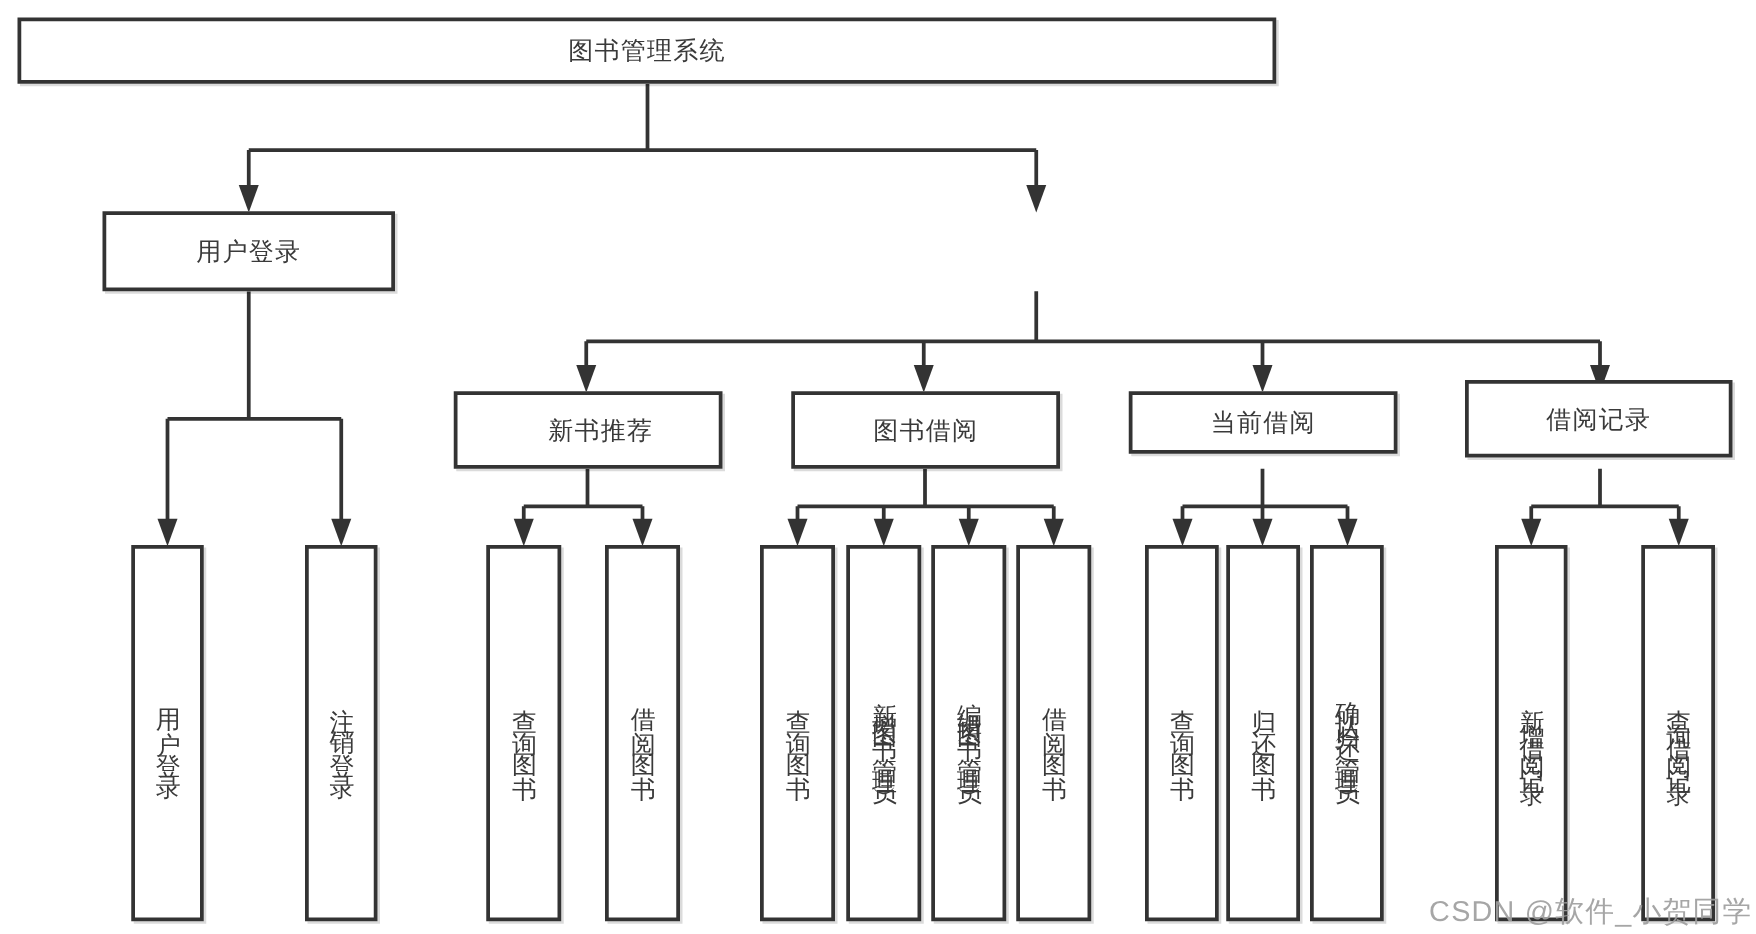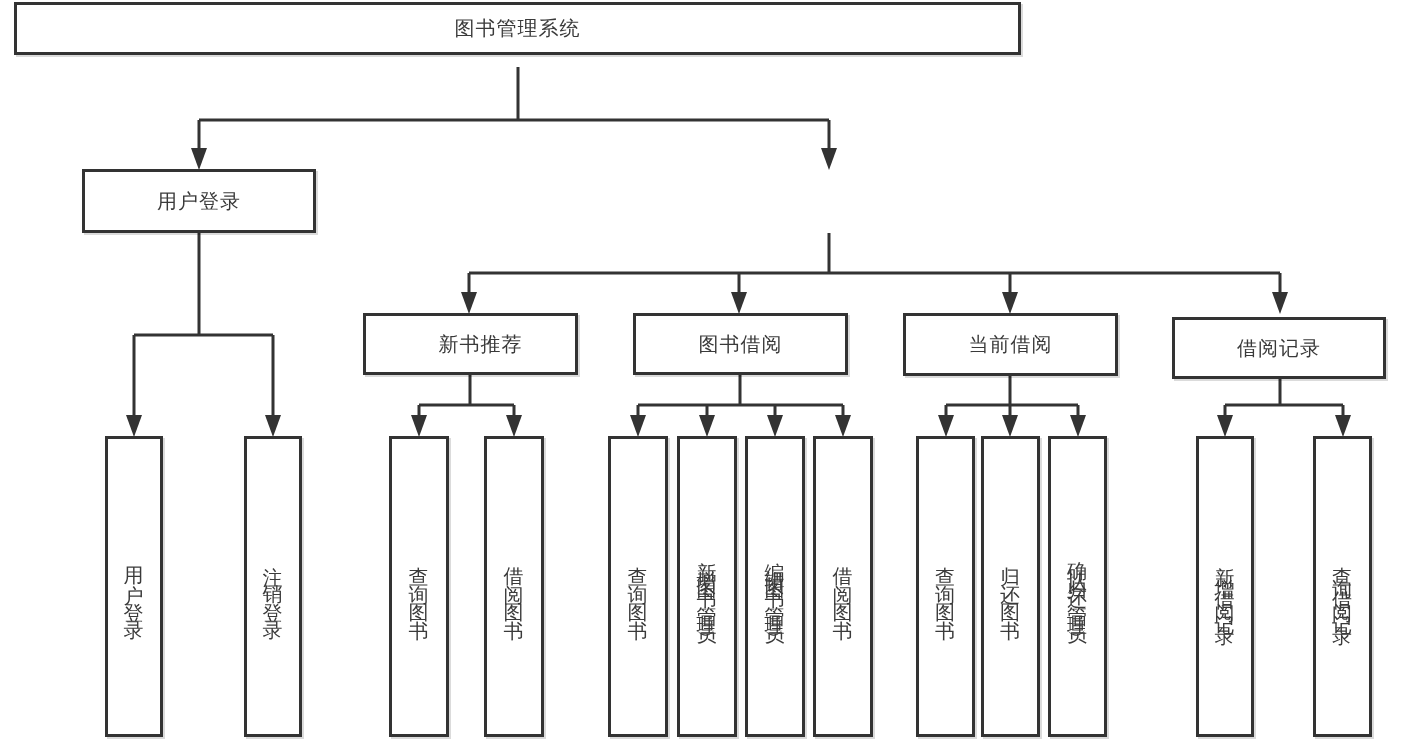--- a/index.html
+++ b/index.html
@@ -108,28 +108,28 @@
       <polygon points="767,415 783,415 775,437"></polygon>
       <polygon points="835,415 851,415 843,437"></polygon>
       <polygon points="938,415 954,415 946,437"></polygon>
       <polygon points="1002,415 1018,415 1010,437"></polygon>
       <polygon points="1070,415 1086,415 1078,437"></polygon>
       <polygon points="1217,415 1233,415 1225,437"></polygon>
       <polygon points="1335,415 1351,415 1343,437"></polygon>
     </g>
   </svg>
 
-  <div class="box h-box" style="left:14px; top:2px; width:1007px; height:53px;">图书管理系统</div>
+  <div class="box h-box" style="left:14px; top:14px; width:1007px; height:53px;">图书管理系统</div>
 
   <div class="box h-box" style="left:82px; top:169px; width:234px; height:64px;">用户登录</div>
 
   <div class="box h-box" style="left:363px; top:313px; width:215px; height:62px;padding-left:20px;">新书推荐</div>
   <div class="box h-box" style="left:633px; top:313px; width:215px; height:62px;">图书借阅</div>
-  <div class="box h-box" style="left:903px; top:313px; width:215px; height:63px;">当前借阅</div>
-  <div class="box h-box" style="left:1172px; top:317px; width:214px; height:62px;">借阅记录</div>
+  <div class="box h-box" style="left:903px; top:313px; width:215px; height:50px;">当前借阅</div>
+  <div class="box h-box" style="left:1172px; top:304px; width:214px; height:62px;">借阅记录</div>
 
   <div class="box v-box" style="left:105px;">
     <span class="vtext vt-s">用户登录</span>
   </div>
   <div class="box v-box" style="left:244px;">
     <span class="vtext vt-s">注销登录</span>
   </div>
 
   <div class="box v-box" style="left:389px; width:60px;">
     <span class="vtext vt-s">查询图书</span>
@@ -161,14 +161,15 @@
     <span class="vtext vt-l">确认归还（管理员）</span>
   </div>
 
   <div class="box v-box" style="left:1196px;">
     <span class="vtext vt-m">新增借阅记录</span>
   </div>
   <div class="box v-box" style="left:1313px; width:59px;">
     <span class="vtext vt-m">查询借阅记录</span>
   </div>
 
+  <div id="watermark">CSDN @软件_小贺同学</div>
 
 </div>
 
 </body></html>

